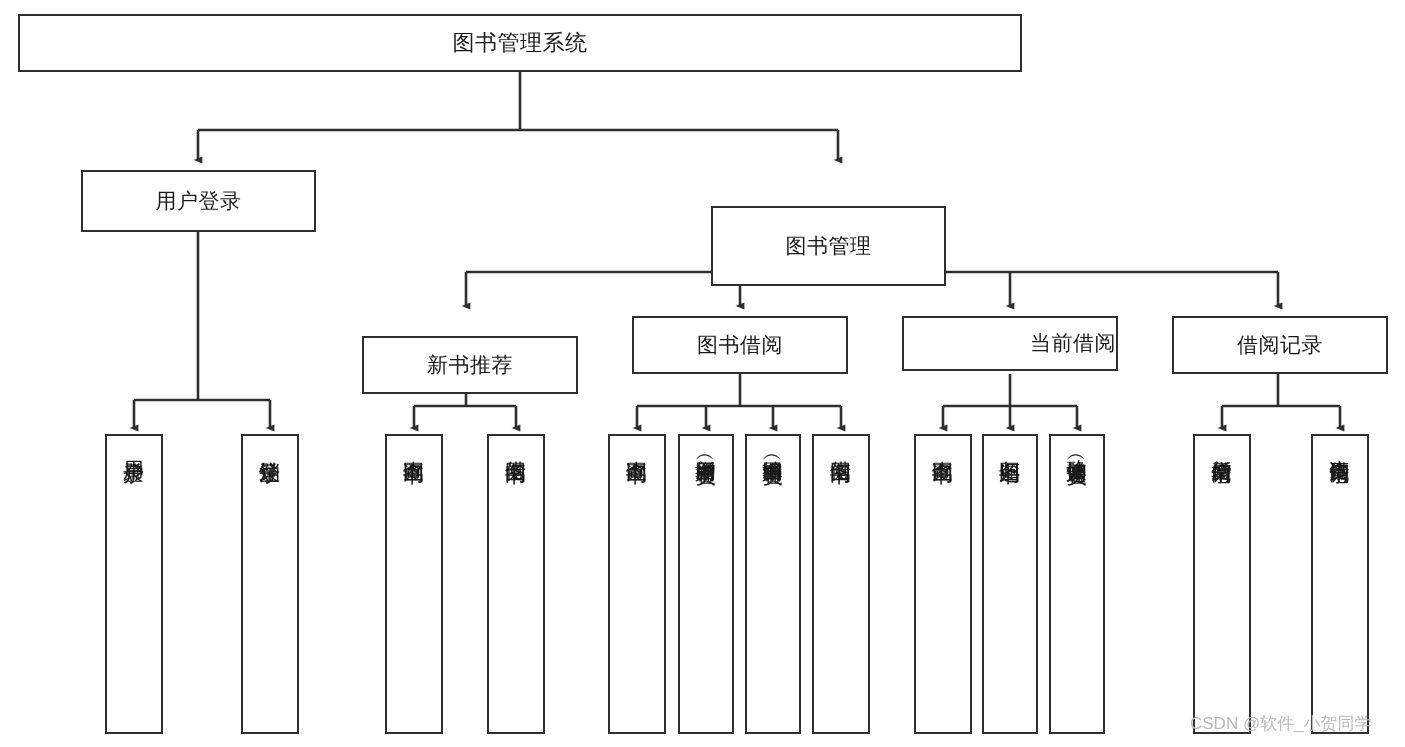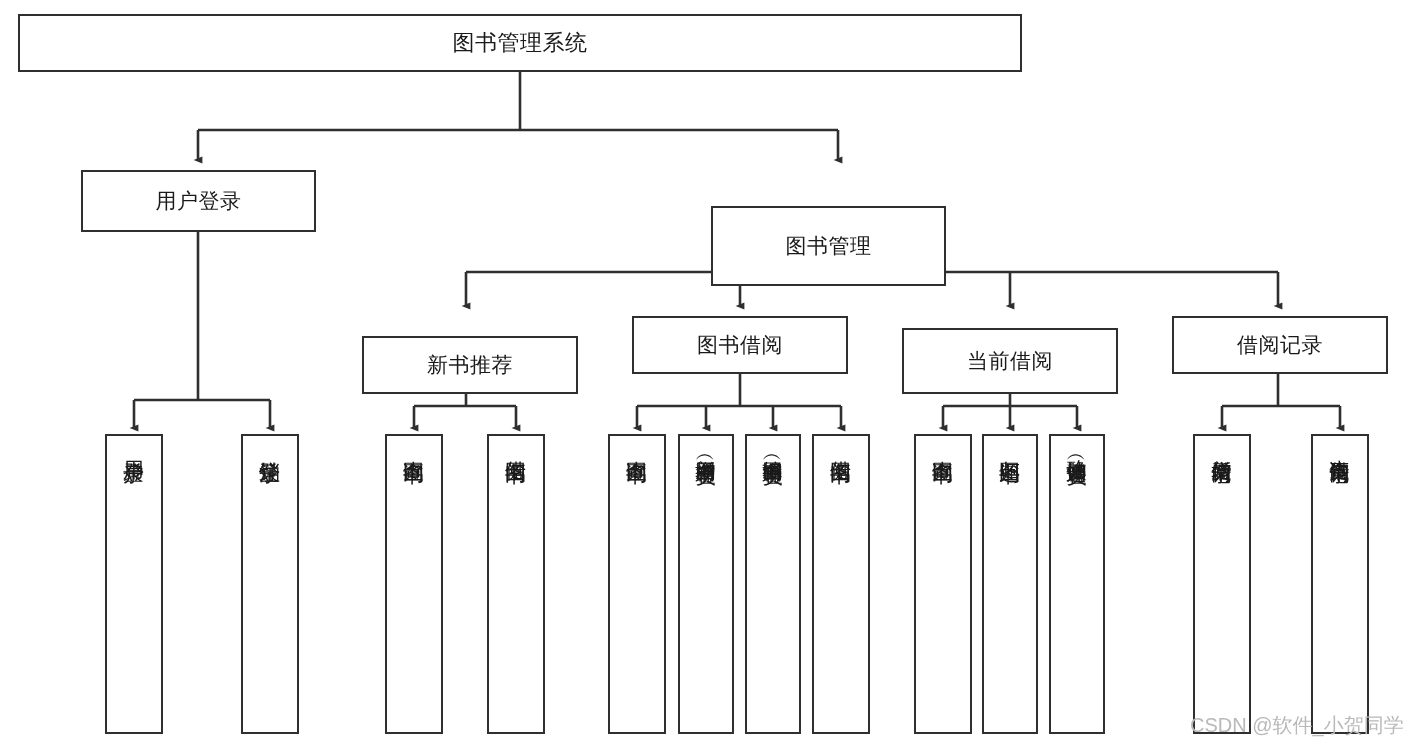--- a/index.html
+++ b/index.html
@@ -61,21 +61,21 @@
     line-height: 1.0;
     letter-spacing: 1px;
     white-space: nowrap;
   }
   .node.v.tall .label {
     font-size: 20px;
   }
   .watermark {
     position: absolute;
     color: #b9b9b9;
-    font-size: 20px;
+    font-size: 17px;
     white-space: nowrap;
     z-index: 9;
     left: 1190px;
     top: 712px;
   }
 </style>
 </head>
 <body>
 
 <div id="canvas">
@@ -145,21 +145,21 @@
   </div>
 
   <div class="node h" style="left:362px; top:316px; width:216px; height:58px;margin-top:20px;">
     <span class="label">新书推荐</span>
   </div>
 
   <div class="node h" style="left:632px; top:316px; width:216px; height:58px;">
     <span class="label">图书借阅</span>
   </div>
 
-  <div class="node h" style="left:902px; top:328px; width:216px; height:66px;">
+  <div class="node h" style="left:902px; top:316px; width:216px; height:55px;justify-content:flex-end;">
     <span class="label">当前借阅</span>
   </div>
 
   <div class="node h" style="left:1172px; top:316px; width:216px; height:58px;justify-content:center;">
     <span class="label">借阅记录</span>
   </div>
 
   <div class="node v" style="left:105px; top:434px; width:58px; height:300px;">
     <span class="label">用户登录</span>
   </div>

